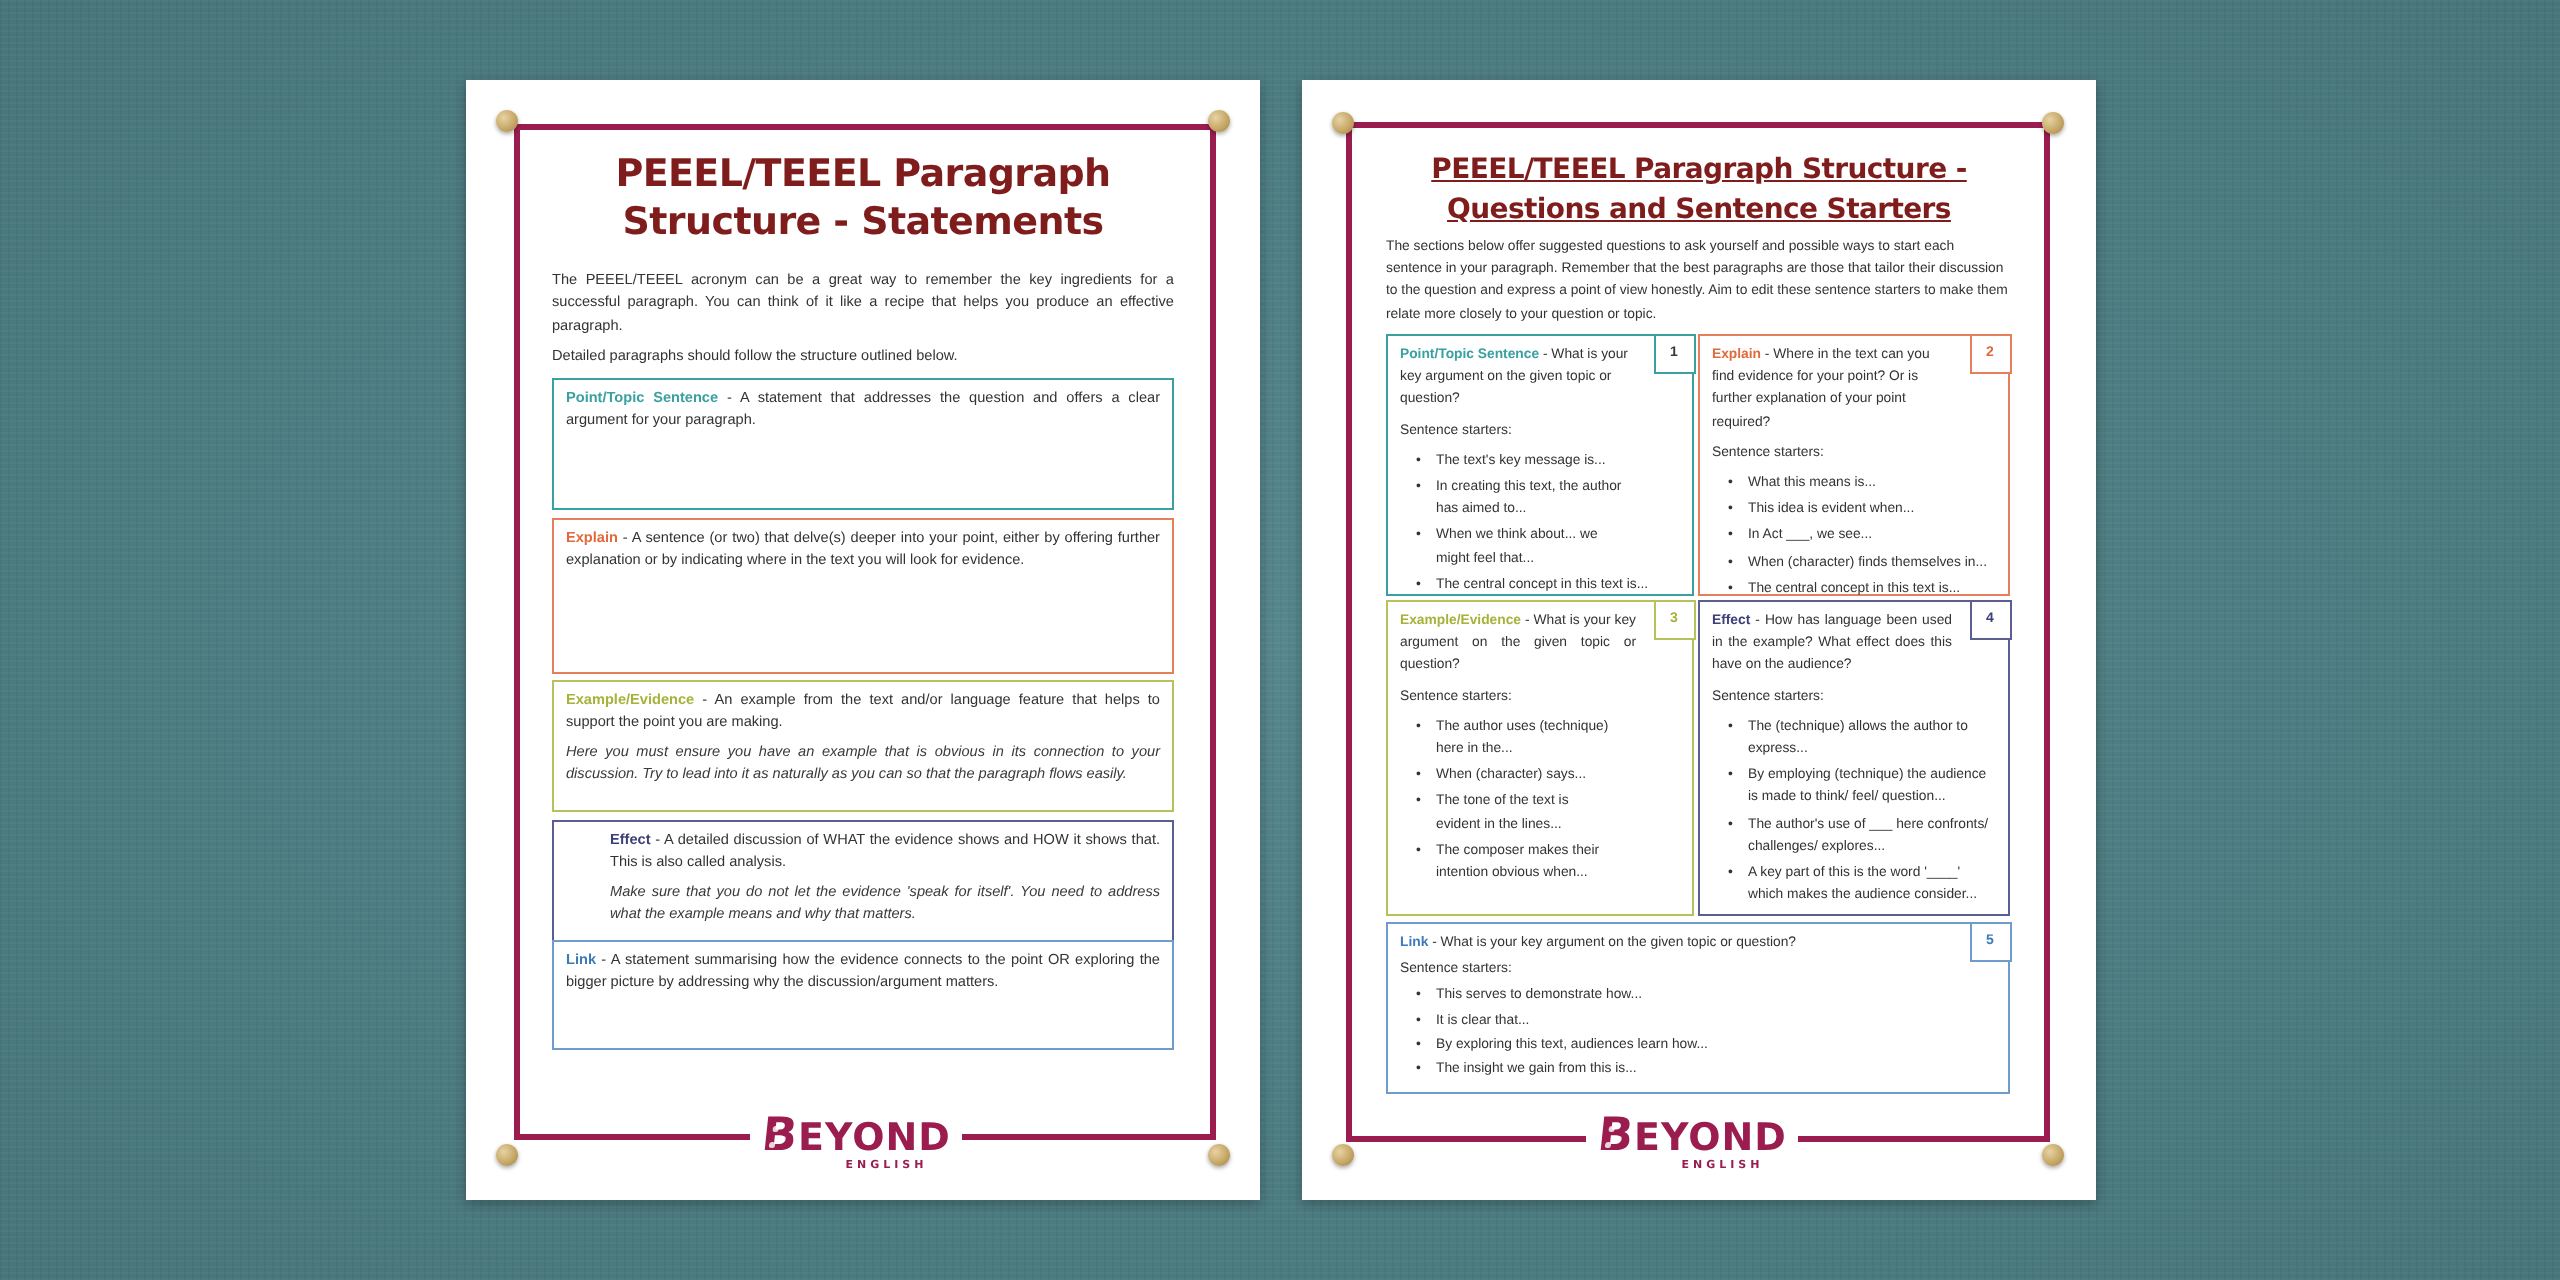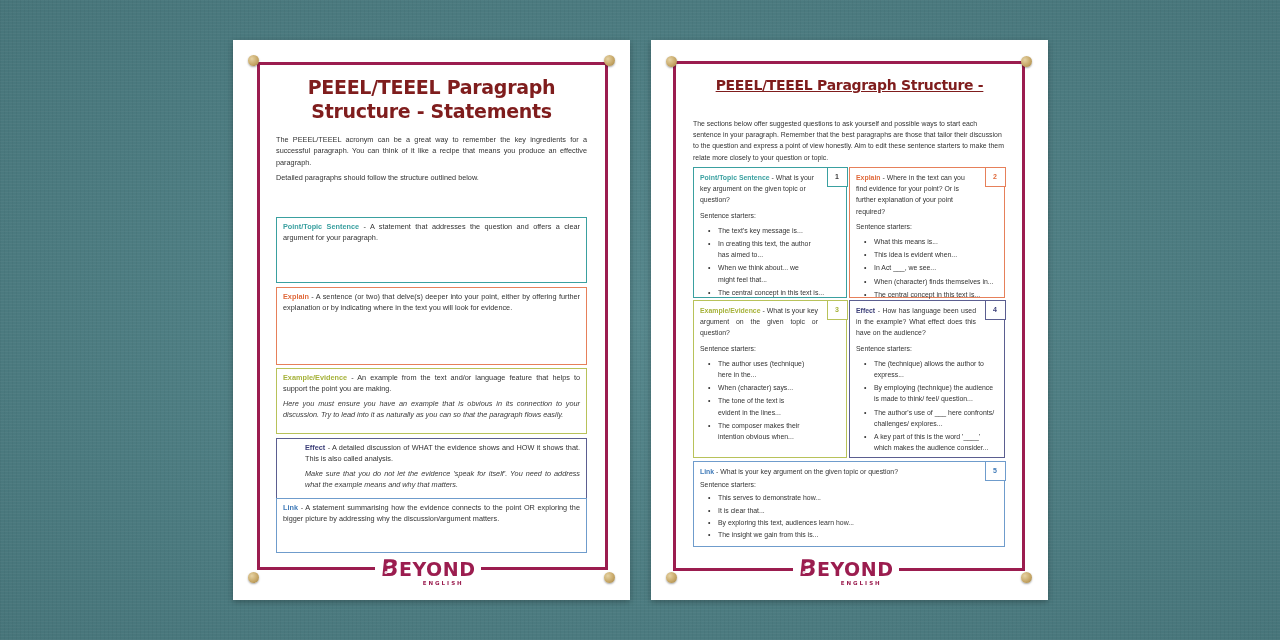--- a/index.html
+++ b/index.html
@@ -52,21 +52,20 @@
   .sbox {
     position: absolute;
     left: 276px; width: 311px;
     border: 1.5px solid;
     padding: 3px 6px 4px 6px;
     font-size: 7.3px;
     line-height: 11.4px;
     text-align: justify;
     color: #333;
     background: #fff;
-    margin-top: 28px;
   }
   .sbox .lbl { font-weight: bold; }
   .sbox .desc { display: block; }
   .sbox .tip { display: block; font-style: italic; margin-top: 3px; color: #3a3a3a; }
 
   
   .qbox {
     position: absolute;
     border: 1.5px solid;
     padding: 4px 6px 4px 6px;
@@ -138,21 +137,21 @@
   <div class="pin" style="left:371px; top:15px;"></div>
   <div class="pin" style="left:15px; top:532px;"></div>
   <div class="pin" style="left:371px; top:532px;"></div>
 
   <div class="title" style="top:35px; font-size:19px; line-height:24px;">
     <div>PEEEL/TEEEL Paragraph</div>
     <div>Structure - Statements</div>
   </div>
 
   <div class="intro" style="left:43px; top:94px; width:311px;">
-    <p>The PEEEL/TEEEL acronym can be a great way to remember the key ingredients for a successful paragraph. You can think of it like a recipe that means you produce an effective paragraph.</p>
+    <p>The PEEEL/TEEEL acronym can be a great way to remember the key ingredients for a successful paragraph. You can think of it like a recipe that helps you produce an effective paragraph.</p>
     <p>Detailed paragraphs should follow the structure outlined below.</p>
   </div>
 </div>
 
 <div class="sbox" style="top:189px; height:66px; border-color:#3aa0a0;">
   <span class="desc"><span class="lbl" style="color:#3aa0a0">Point/Topic Sentence</span><span> - A statement that addresses the question and offers a clear argument for your paragraph.</span></span>
 </div>
 
 <div class="sbox" style="top:259px; height:78px; border-color:#e6805a;">
   <span class="desc"><span class="lbl" style="color:#e06a3c">Explain</span><span> - A sentence (or two) that delve(s) deeper into your point, either by offering further explanation or by indicating where in the text you will look for evidence.</span></span>
@@ -182,20 +181,21 @@
 
 <div class="sheet" style="left:651px; top:40px; width:397px; height:560px;">
   <div class="frame" style="left:22px; top:21px; width:352px; height:510px;"></div>
   <div class="pin" style="left:15px; top:16px;"></div>
   <div class="pin" style="left:370px; top:16px;"></div>
   <div class="pin" style="left:15px; top:532px;"></div>
   <div class="pin" style="left:370px; top:532px;"></div>
 
   <div class="title" style="top:36px; font-size:14px; line-height:19.5px;text-decoration:underline;">
     <div>PEEEL/TEEEL Paragraph Structure -</div>
+    <div>Questions and Sentence Starters</div>
   </div>
 
   <div class="intro" style="left:42px; top:78px; width:312px; font-size:6.9px; line-height:11.2px; text-align:left;">
     <p>The sections below offer suggested questions to ask yourself and possible ways to start each sentence in your paragraph. Remember that the best paragraphs are those that tailor their discussion to the question and express a point of view honestly. Aim to edit these sentence starters to make them relate more closely to your question or topic.</p>
   </div>
 </div>
 
 <div class="qbox" style="left:693px; top:167px; width:154px; height:131px; border-color:#3aa0a0;">
   <span class="q"><span class="lbl" style="color:#3aa0a0">Point/Topic Sentence</span><span> - What is your key argument on the given topic or question?</span></span>
   <span class="ss">Sentence starters:</span>

